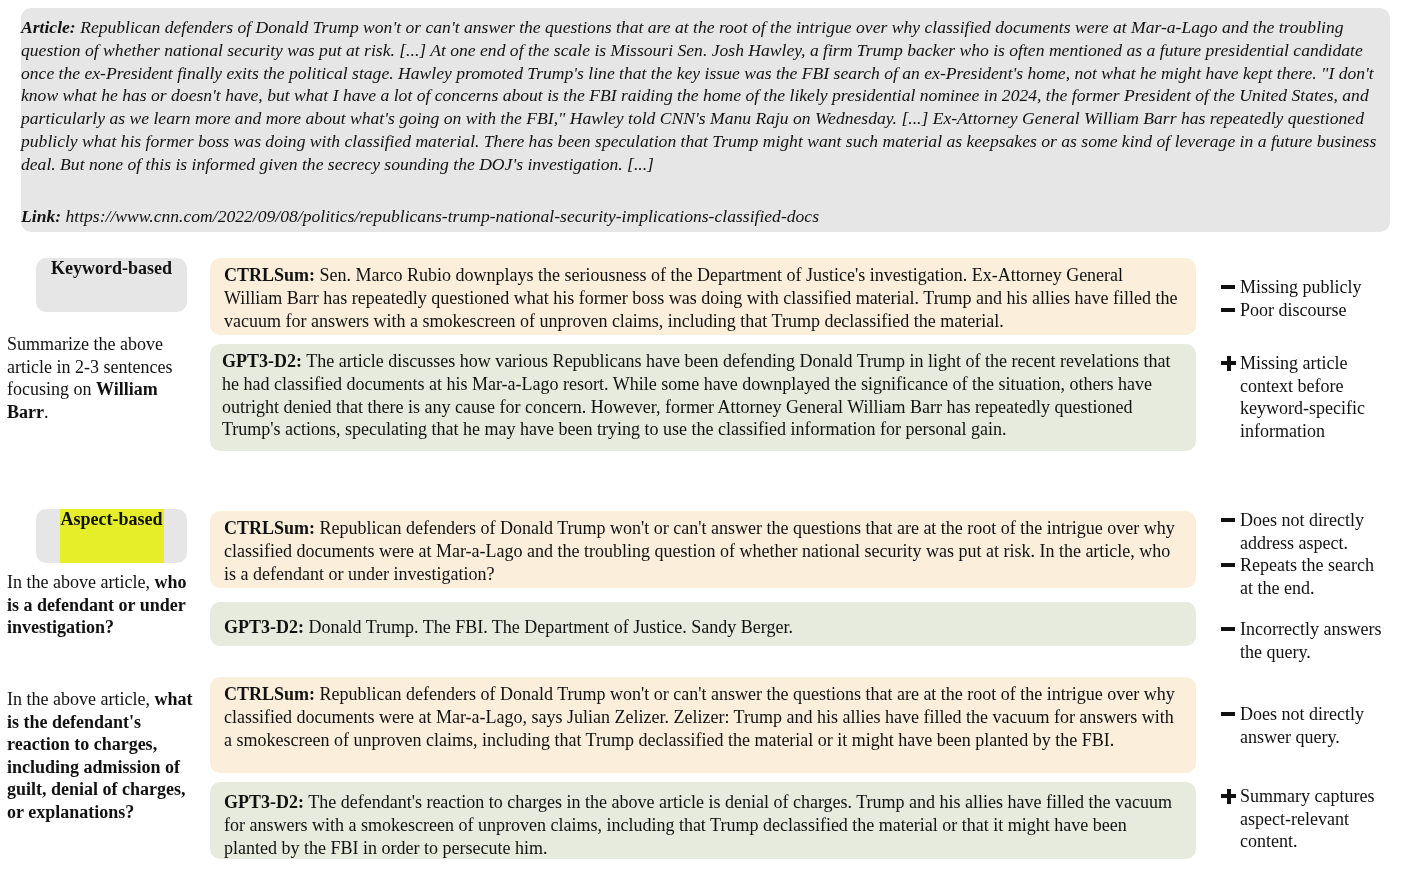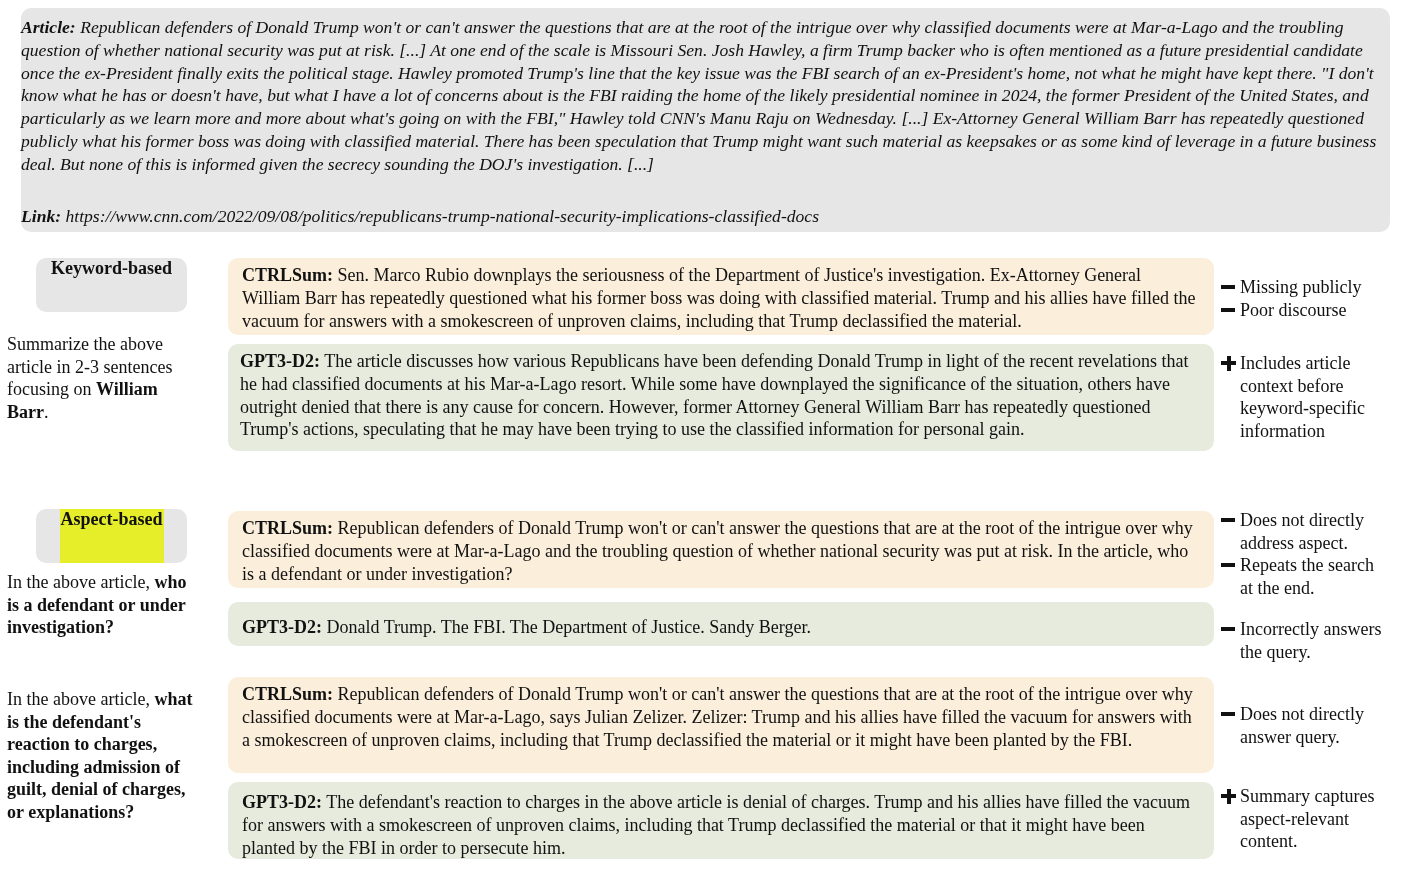--- a/index.html
+++ b/index.html
@@ -21,21 +21,21 @@
       background: #e6e6e6; border-radius: 10px;
       display: flex; justify-content: center;
       font-weight: bold; font-size: 18px;
     }
     .hl { background: #e6ee2a; padding: 0 1px; }
     .prompt {
       position: absolute; left: 7px; width: 188px; text-align: left;
       font-size: 18px; line-height: 22.5px;
     }
     .box {
-      position: absolute; left: 228px; width: 986px; box-sizing: border-box;
+      position: absolute; left: 210px; width: 986px; box-sizing: border-box;
       border-radius: 10px; padding: 6px 14px 0 14px;
       font-size: 18px; line-height: 22.8px;
     }
     .box.ctrl { background: #fbeedb; }
     .box.gpt { background: #e7ebdd; }
     .box .label { font-weight: bold; }
     .notes {
       position: absolute; left: 1220px; width: 185px;
       font-size: 18px; line-height: 22.5px;
     }
@@ -83,21 +83,21 @@
       <span class="txt">Missing publicly</span>
     </div>
   <div class="note">
       <span class="sym minus"></span>
       <span class="txt">Poor discourse</span>
     </div>
 </div>
 <div class="notes" style="top:352px;">
   <div class="note">
       <span class="sym plus"></span>
-      <span class="txt" style="max-width:140px;">Includes article context before keyword-specific information</span>
+      <span class="txt" style="max-width:140px;">Missing article context before keyword-specific information</span>
     </div>
 </div>
 
 <div class="pill" style="top:509px;">
   <span class="hl">Aspect-based</span>
 </div>
 
 <div class="prompt" style="top:571px;">
   <span>In the above article,</span>
   <b>who is a defendant or under investigation?</b>

